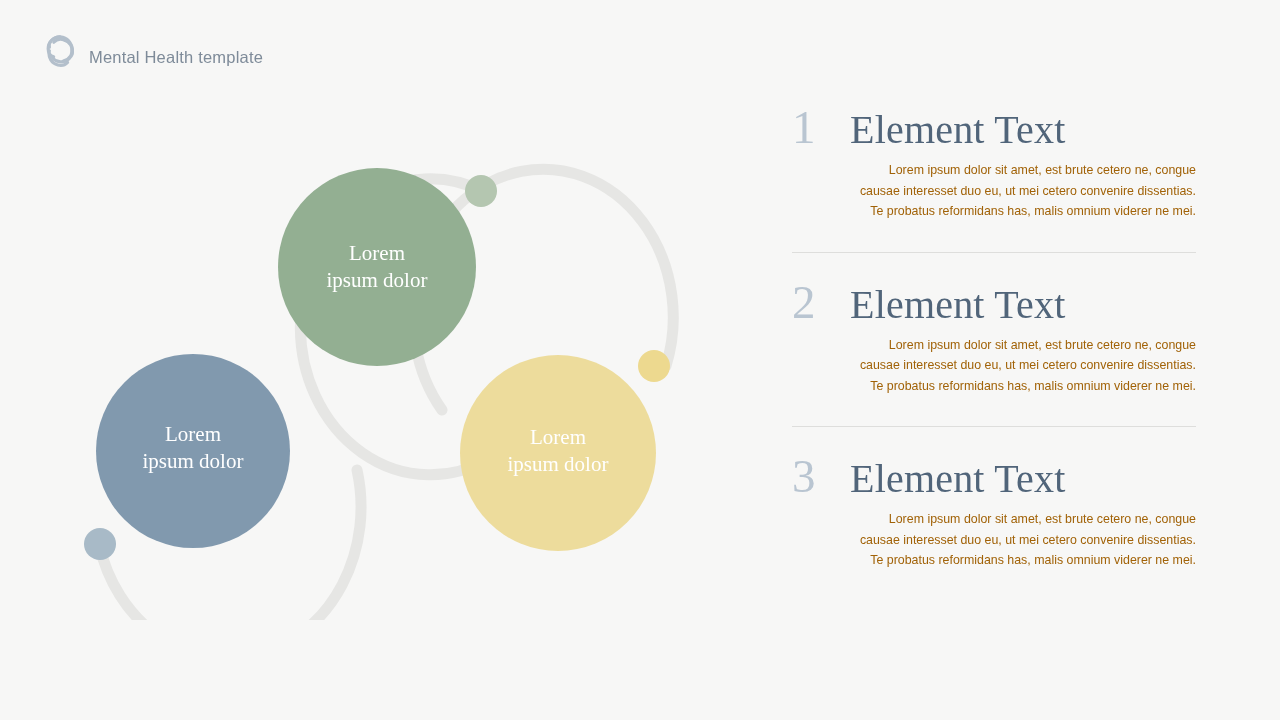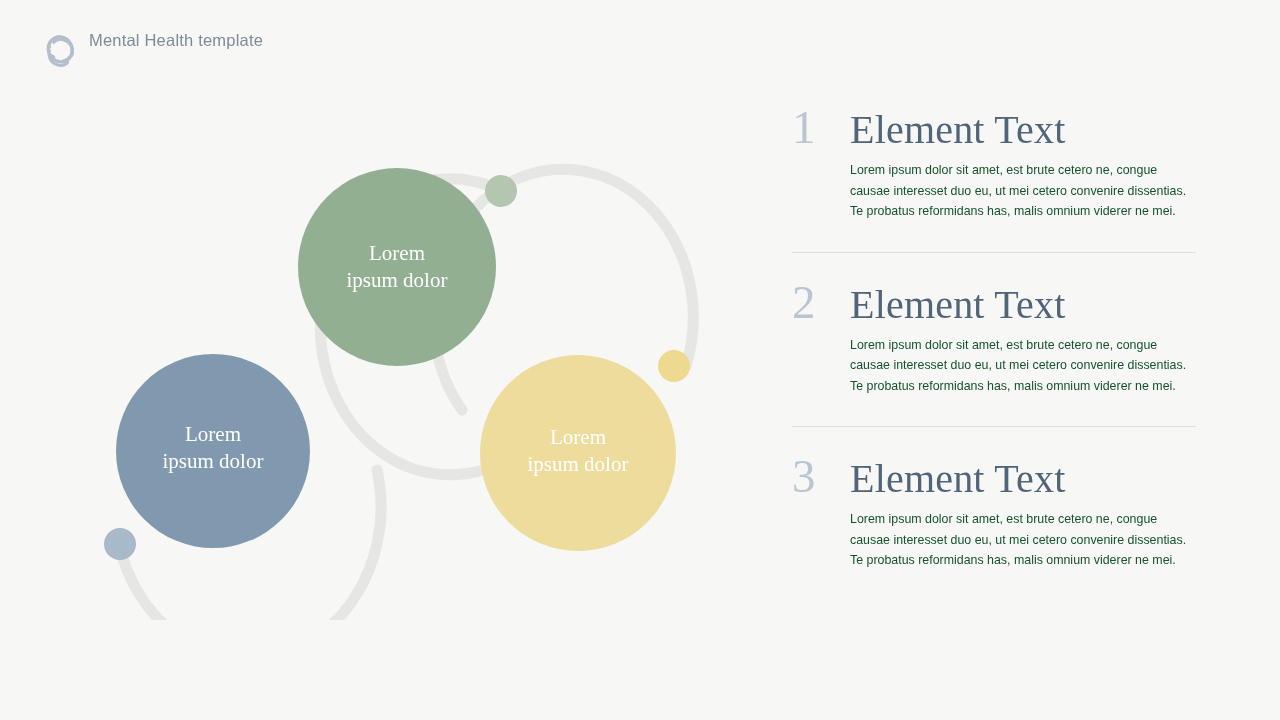--- a/index.html
+++ b/index.html
@@ -19,40 +19,40 @@
     height: 720px;
     background: #f7f7f6;
   }
 
   
   .brand {
     position: absolute;
     left: 42px;
     top: 31px;
     display: flex;
-    align-items: flex-start;
+    align-items: flex-end;
     gap: 11px;
   }
   .brand-logo {
     width: 36px;
     height: 36px;
     display: block;
   }
   .brand-title {
     font-family: "Liberation Sans", sans-serif;
     font-size: 16.5px;
     color: #7e8b99;
     letter-spacing: 0.2px;
     white-space: nowrap;
   }
 
   
   .diagram {
     position: absolute;
-    left: 72px;
+    left: 52px;
     top: 110px;
     width: 700px;
     height: 510px;
   }
   .diagram svg {
     display: block;
   }
   .bubble-label {
     fill: #ffffff;
     font-family: "Liberation Serif", serif;
@@ -96,22 +96,23 @@
     line-height: 1;
     color: #51657a;
     letter-spacing: 0.2px;
   }
   .item-body {
     margin-left: 58px;
     margin-top: 9px;
     font-family: "Liberation Sans", sans-serif;
     font-size: 12.4px;
     line-height: 20.5px;
-    color: #14532d;
+    color: #a16207;
     max-width: 346px;
+    text-align: right;
   }
 </style>
 </head>
 <body>
 
 <div class="slide">
 
   <div class="brand">
     <span>
       <svg class="brand-logo" viewBox="0 0 40 40" aria-hidden="true">

